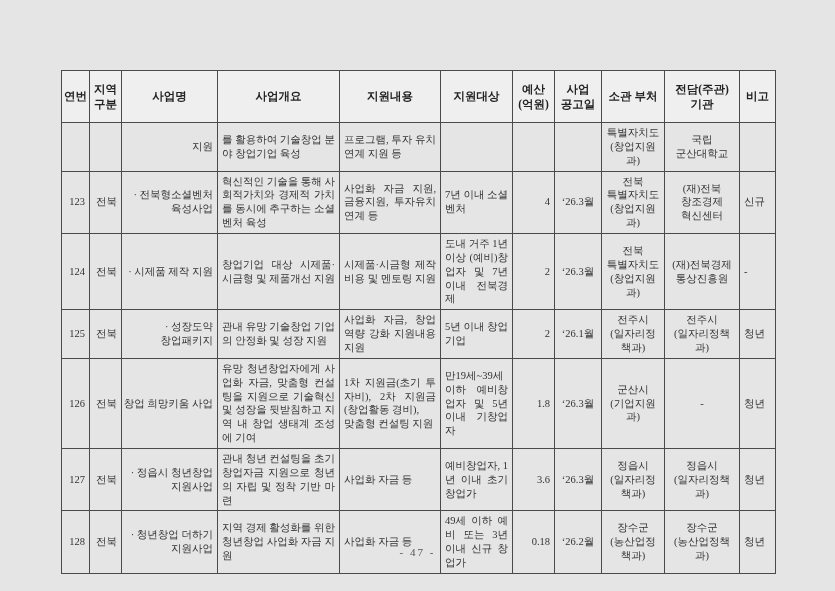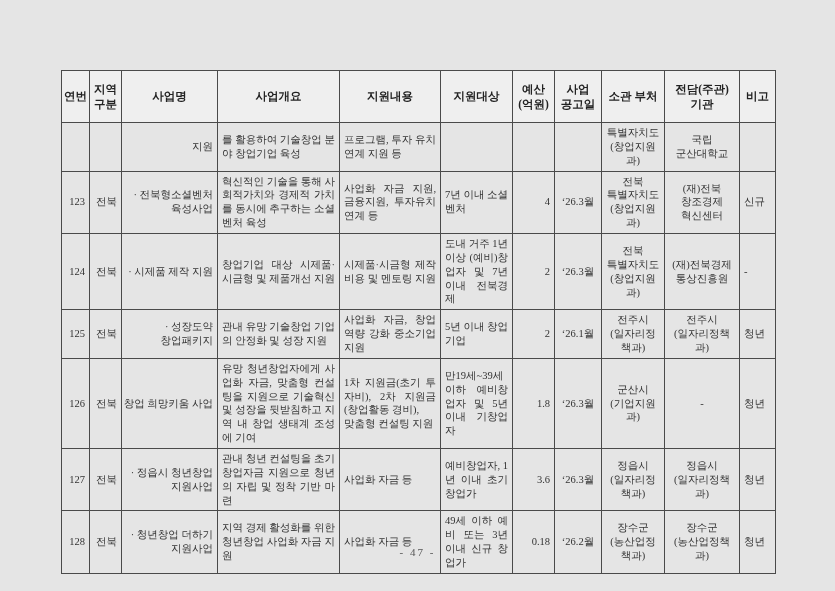--- a/index.html
+++ b/index.html
@@ -161,21 +161,21 @@
             <td class="c-agency">(재)전북경제
 통상진흥원</td>
             <td class="c-note">-</td>
           </tr>
           <tr style="height: 44px;">
             <td class="c-no">125</td>
             <td class="c-region">전북</td>
             <td class="c-name">· 성장도약
 창업패키지</td>
             <td class="c-overview">관내 유망 기술창업 기업의 안정화 및 성장 지원</td>
-            <td class="c-content">사업화 자금, 창업 역량 강화 중소기업 지원</td>
+            <td class="c-content">사업화 자금, 창업 역량 강화 지원내용 지원</td>
             <td class="c-target">5년 이내 창업기업</td>
             <td class="c-budget">2</td>
             <td class="c-date">‘26.1월</td>
             <td class="c-dept">전주시
 (일자리정책과)</td>
             <td class="c-agency">전주시
 (일자리정책과)</td>
             <td class="c-note">청년</td>
           </tr>
           <tr style="height: 84px;">

